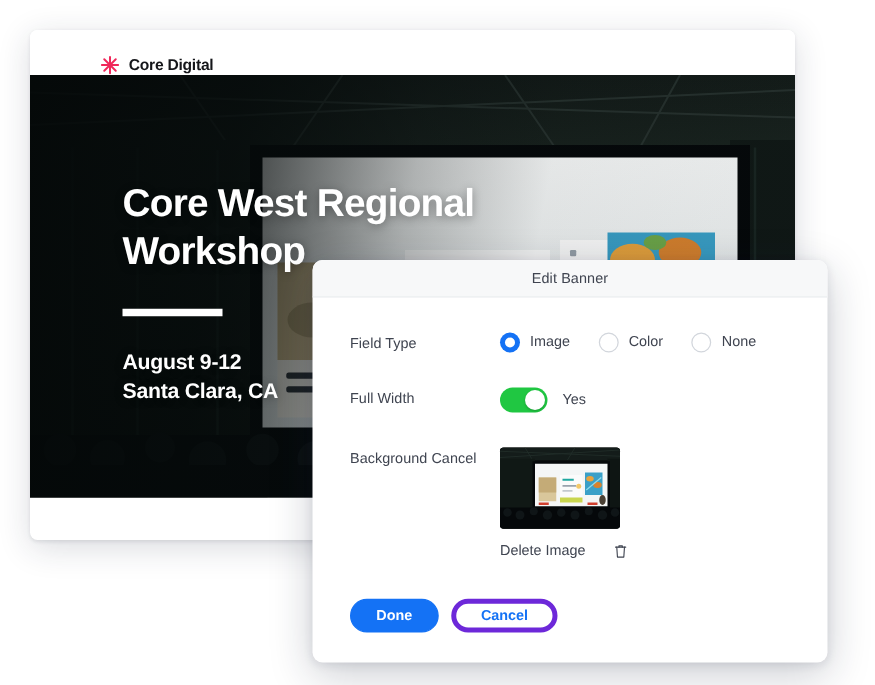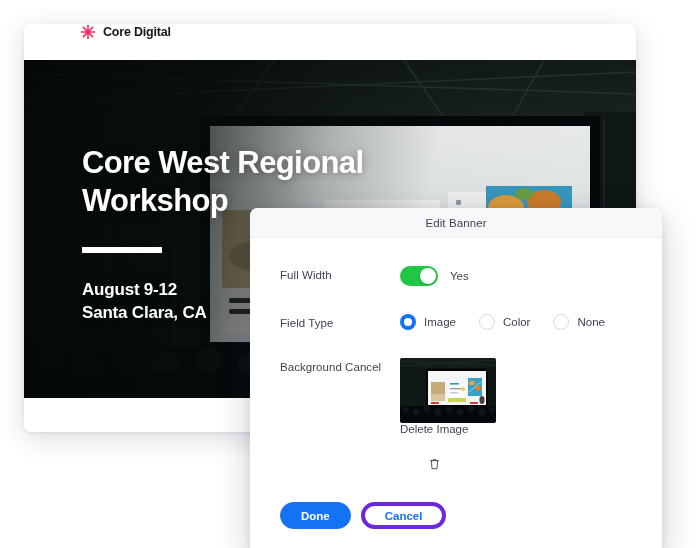--- a/index.html
+++ b/index.html
@@ -27,21 +27,21 @@
     border-radius: 6px;
     box-shadow: 0 6px 26px rgba(30,40,60,0.16), 0 1px 3px rgba(30,40,60,0.10);
     overflow: hidden;
   }
 
   
   #site-header {
     height: 36px;
     background: #ffffff;
     display: flex;
-    align-items: flex-start;
+    align-items: flex-end;
     padding-left: 56px;
   }
   .logo-wrap {
     display: flex;
     align-items: center;
     gap: 7px;
   }
   .logo-mark {
     width: 16px;
     height: 16px;
@@ -70,21 +70,21 @@
     height: 100%;
     display: block;
   }
   #hero-overlay {
     position: absolute;
     inset: 0;
     background: linear-gradient(100deg, rgba(4,8,8,0.92) 0%, rgba(5,10,10,0.78) 26%, rgba(8,14,14,0.30) 48%, rgba(10,16,16,0.08) 64%, rgba(10,16,16,0.05) 100%);
   }
   #hero-content {
     position: absolute;
-    left: 58px;
+    left: 74px;
     top: 84px;
     right: 30px;
   }
   #hero-title {
     color: #ffffff;
     font-size: 31px;
     line-height: 1.21;
     font-weight: 700;
     letter-spacing: -0.6px;
     max-width: 340px;
@@ -214,25 +214,25 @@
   .thumb-col { display: flex; flex-direction: column; align-items: flex-start; }
   #thumb {
     width: 96px;
     height: 65px;
     border-radius: 3px;
     overflow: hidden;
     background: #0b0e0d;
     display: block;
   }
   #delete-row {
+    margin-top: 12px;
     display: flex;
     align-items: center;
     gap: 23px;
     cursor: pointer;
-    flex-direction: column;
   }
   #delete-label { font-size: 11.5px; color: #3f4450; }
   .trash-icon { width: 11px; height: 12px; display: block; }
 
   
   #modal-footer {
     padding: 4px 30px 24px 30px;
     display: flex;
     align-items: center;
     gap: 10px;
@@ -410,46 +410,46 @@
 
 <div id="modal">
 
   <div id="modal-header">
     <span id="modal-title">Edit Banner</span>
   </div>
 
   <div id="modal-body">
 
     <div class="field-row">
-      <div class="field-label">Full Width</div>
-      <div class="field-control">
-        <div class="toggle">
-          <div class="toggle-knob"></div>
-        </div>
-        <span class="toggle-text">Yes</span>
-      </div>
-    </div>
-
-    <div class="field-row">
       <div class="field-label">Field Type</div>
       <div class="field-control">
         <div class="radio-group">
           <label class="radio-opt">
             <span class="radio-dot checked"></span>
             <span class="radio-label">Image</span>
           </label>
           <label class="radio-opt">
             <span class="radio-dot"></span>
             <span class="radio-label">Color</span>
           </label>
           <label class="radio-opt">
             <span class="radio-dot"></span>
             <span class="radio-label">None</span>
           </label>
         </div>
+      </div>
+    </div>
+
+    <div class="field-row">
+      <div class="field-label">Full Width</div>
+      <div class="field-control">
+        <div class="toggle">
+          <div class="toggle-knob"></div>
+        </div>
+        <span class="toggle-text">Yes</span>
       </div>
     </div>
 
     <div class="field-row">
       <div class="field-label">Background Cancel</div>
       <div class="field-control">
         <div class="thumb-col">
 
           <svg id="thumb" viewBox="0 0 96 65" preserveAspectRatio="xMidYMid slice">
             <rect width="96" height="65" fill="#0a0f0e"></rect>

